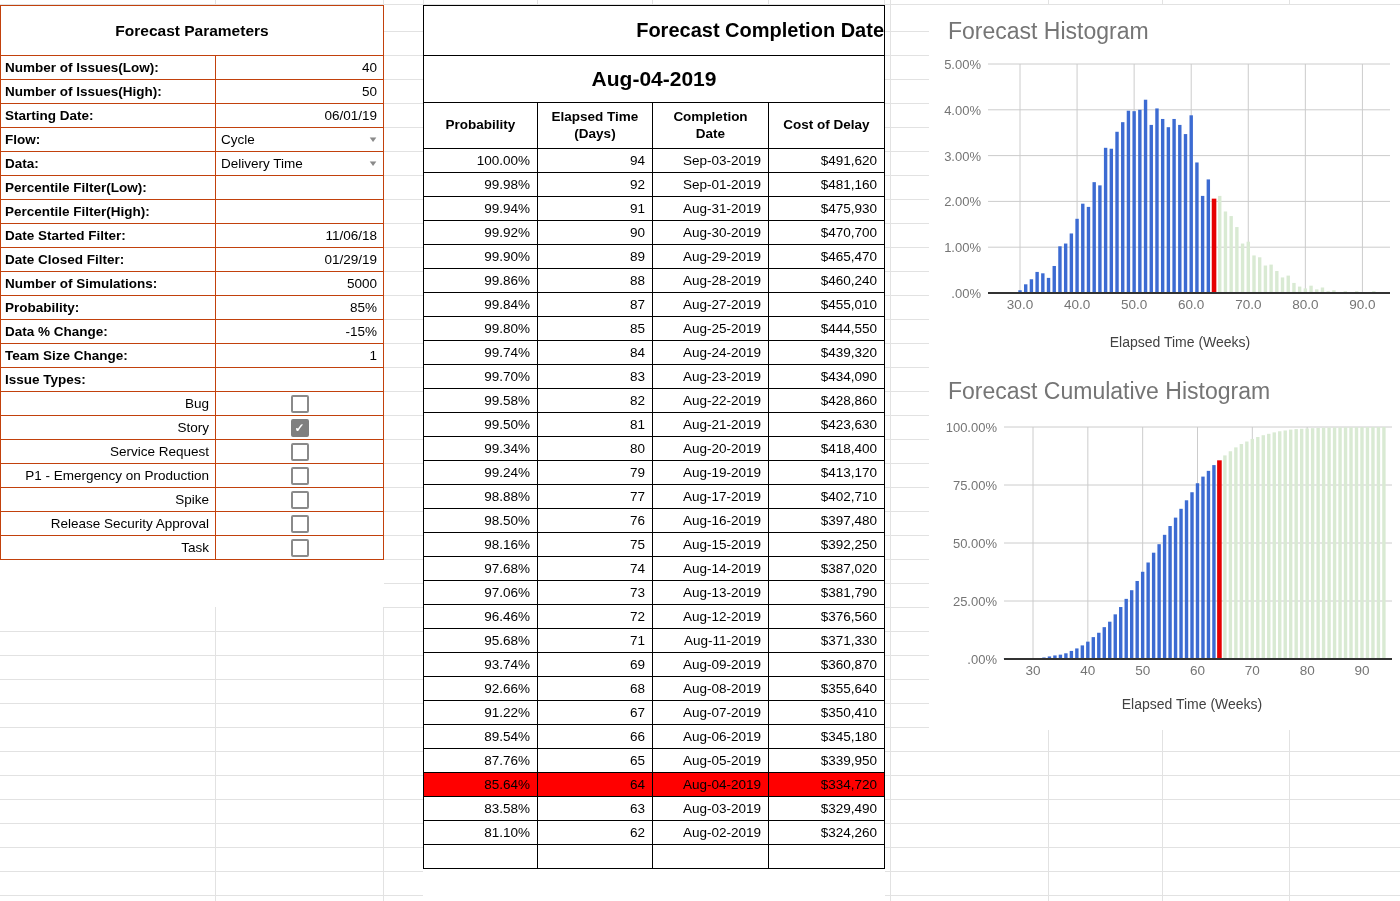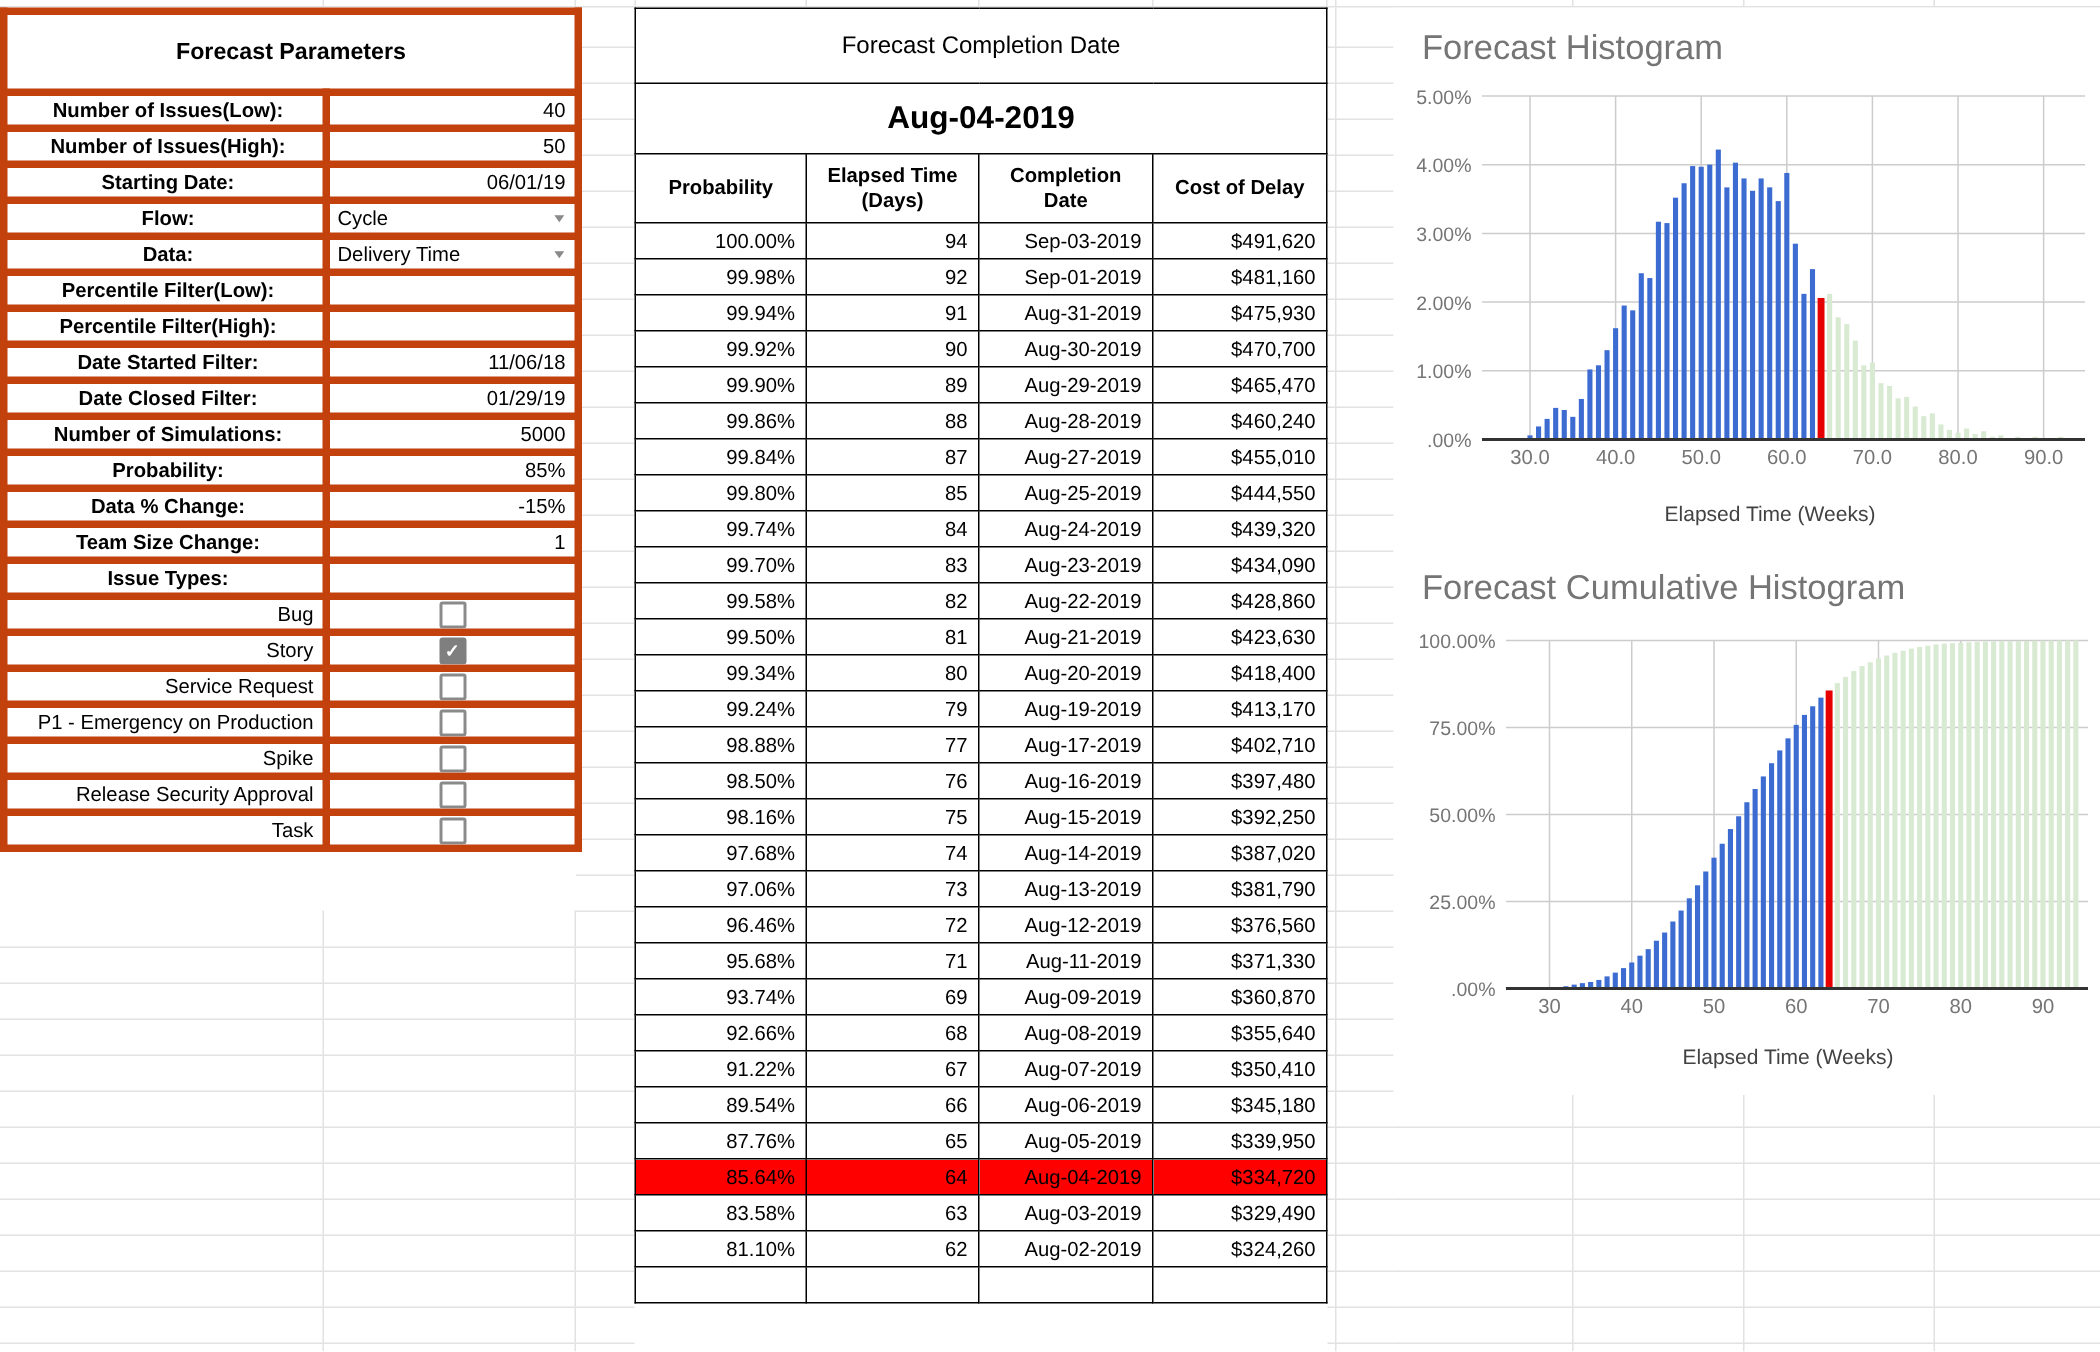--- a/index.html
+++ b/index.html
@@ -9,38 +9,38 @@
     font-family:"Liberation Sans", sans-serif;
     -webkit-font-smoothing:antialiased;
     color:#000;
   }
   #bg{position:absolute;left:0;top:0;z-index:0;}
   
   #params{
     position:absolute;left:0;top:5px;width:383px;z-index:2;
     border-collapse:collapse;table-layout:fixed;background:#fff;
   }
-  #params td{border:5px solid #c2410c;font-size:13.5px;padding:0;overflow:hidden;white-space:nowrap;}
+  #params td{border:1px solid #c2410c;font-size:13.5px;padding:0;overflow:hidden;white-space:nowrap;}
   #params .ptitle{height:49px;text-align:center;font-weight:bold;font-size:15.5px;vertical-align:middle;}
-  #params .plabel{font-weight:bold;padding-left:4px;text-align:center;}
+  #params .plabel{font-weight:bold;padding-left:4px;}
   #params .pvalue{text-align:right;padding-right:6px;}
   #params .pvalue.dd{text-align:left;padding-left:5px;position:relative;margin-top:16px;}
   #params .arrow{position:absolute;right:6px;top:50%;transform:translateY(-54%) scaleX(1.4);font-size:8px;color:#8a8a8a;}
   #params .ilabel{text-align:right;padding-right:6px;font-weight:normal;}
   #params .icell{text-align:center;vertical-align:middle;}
   .cb{width:14px;height:14px;border:2px solid #8a8a8a;border-radius:2px;background:#fff;display:inline-block;
       line-height:14px;text-align:center;font-size:12px;font-weight:bold;color:#fff;vertical-align:middle;}
   .cb.on{background:#7f7f7f;border-color:#7f7f7f;}
   
   #forecast{
     position:absolute;left:423px;top:5px;width:461px;z-index:2;
     border-collapse:collapse;table-layout:fixed;background:#fff;
   }
   #forecast td{border:1px solid #000;font-size:13.5px;padding:0 7px 0 0;text-align:right;overflow:hidden;white-space:nowrap;}
-  #forecast .ftitle{height:49px;text-align:center;font-weight:normal;font-size:16px;vertical-align:middle;padding:0;}
+  #forecast .ftitle{height:49px;font-weight:bold;font-size:20px;vertical-align:middle;padding:0;}
   #forecast .fdate{height:46px;text-align:center;font-weight:bold;font-size:21px;vertical-align:middle;padding:0;}
   #forecast .fhead td{height:45px;text-align:center;font-weight:bold;vertical-align:middle;white-space:normal;padding:0 4px;line-height:1.25;}
   #forecast tr.data{height:24px;}
   #forecast tr.hl td{background:#ff0000;}
   
   .chart{position:absolute;z-index:2;}
 </style>
 </head>
 <body>
 

